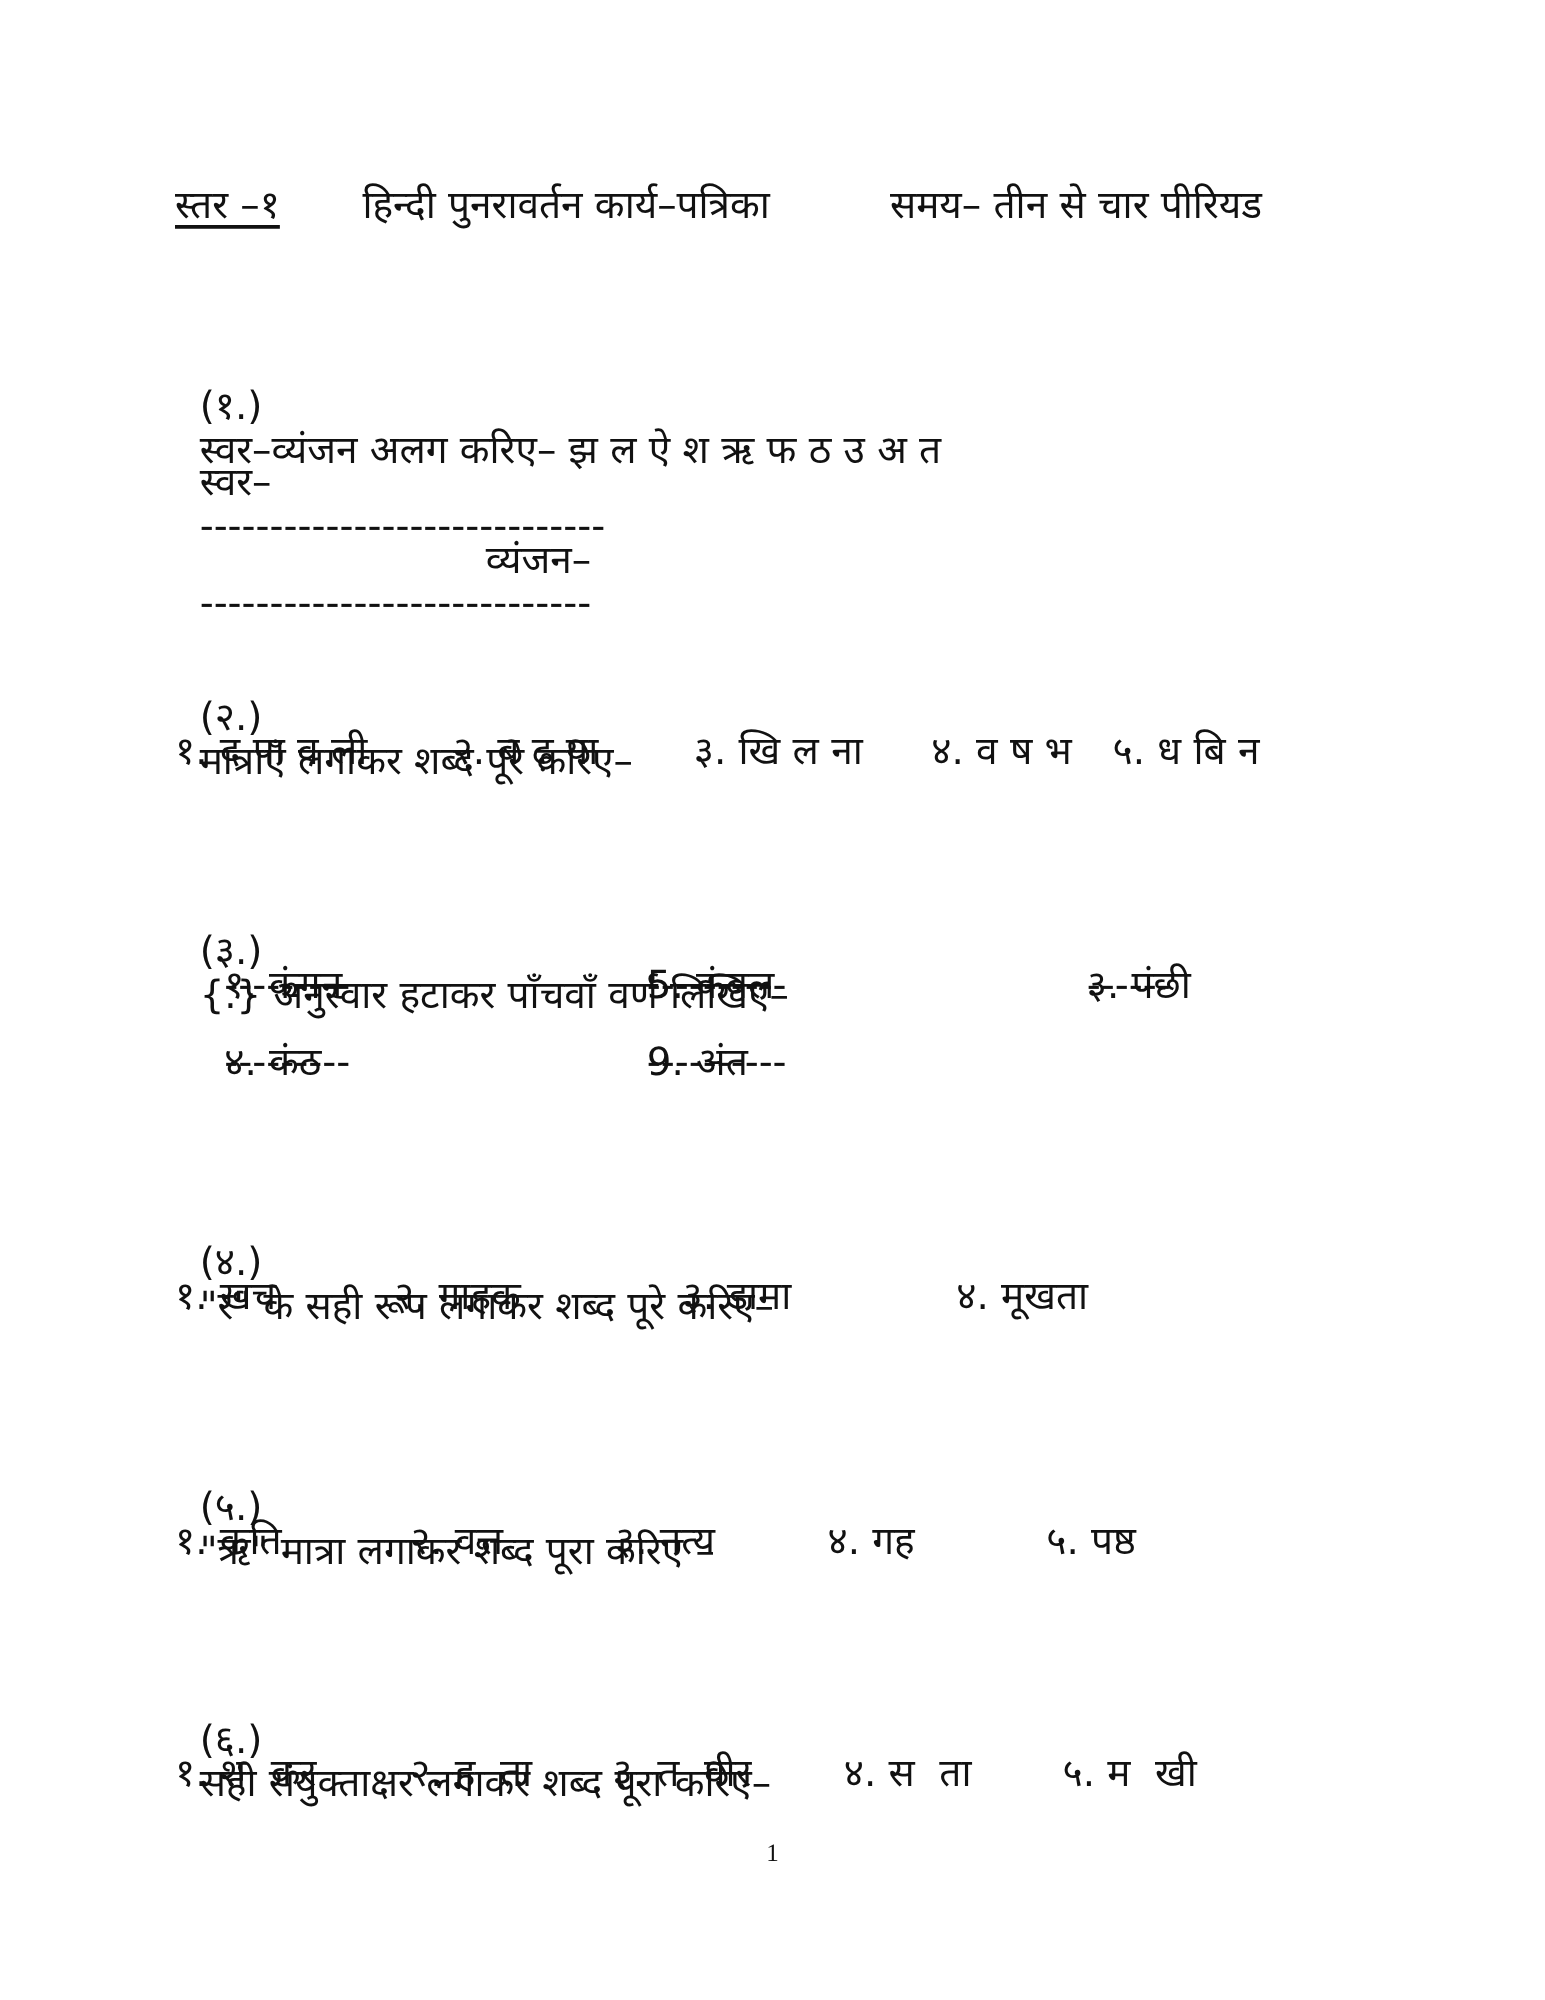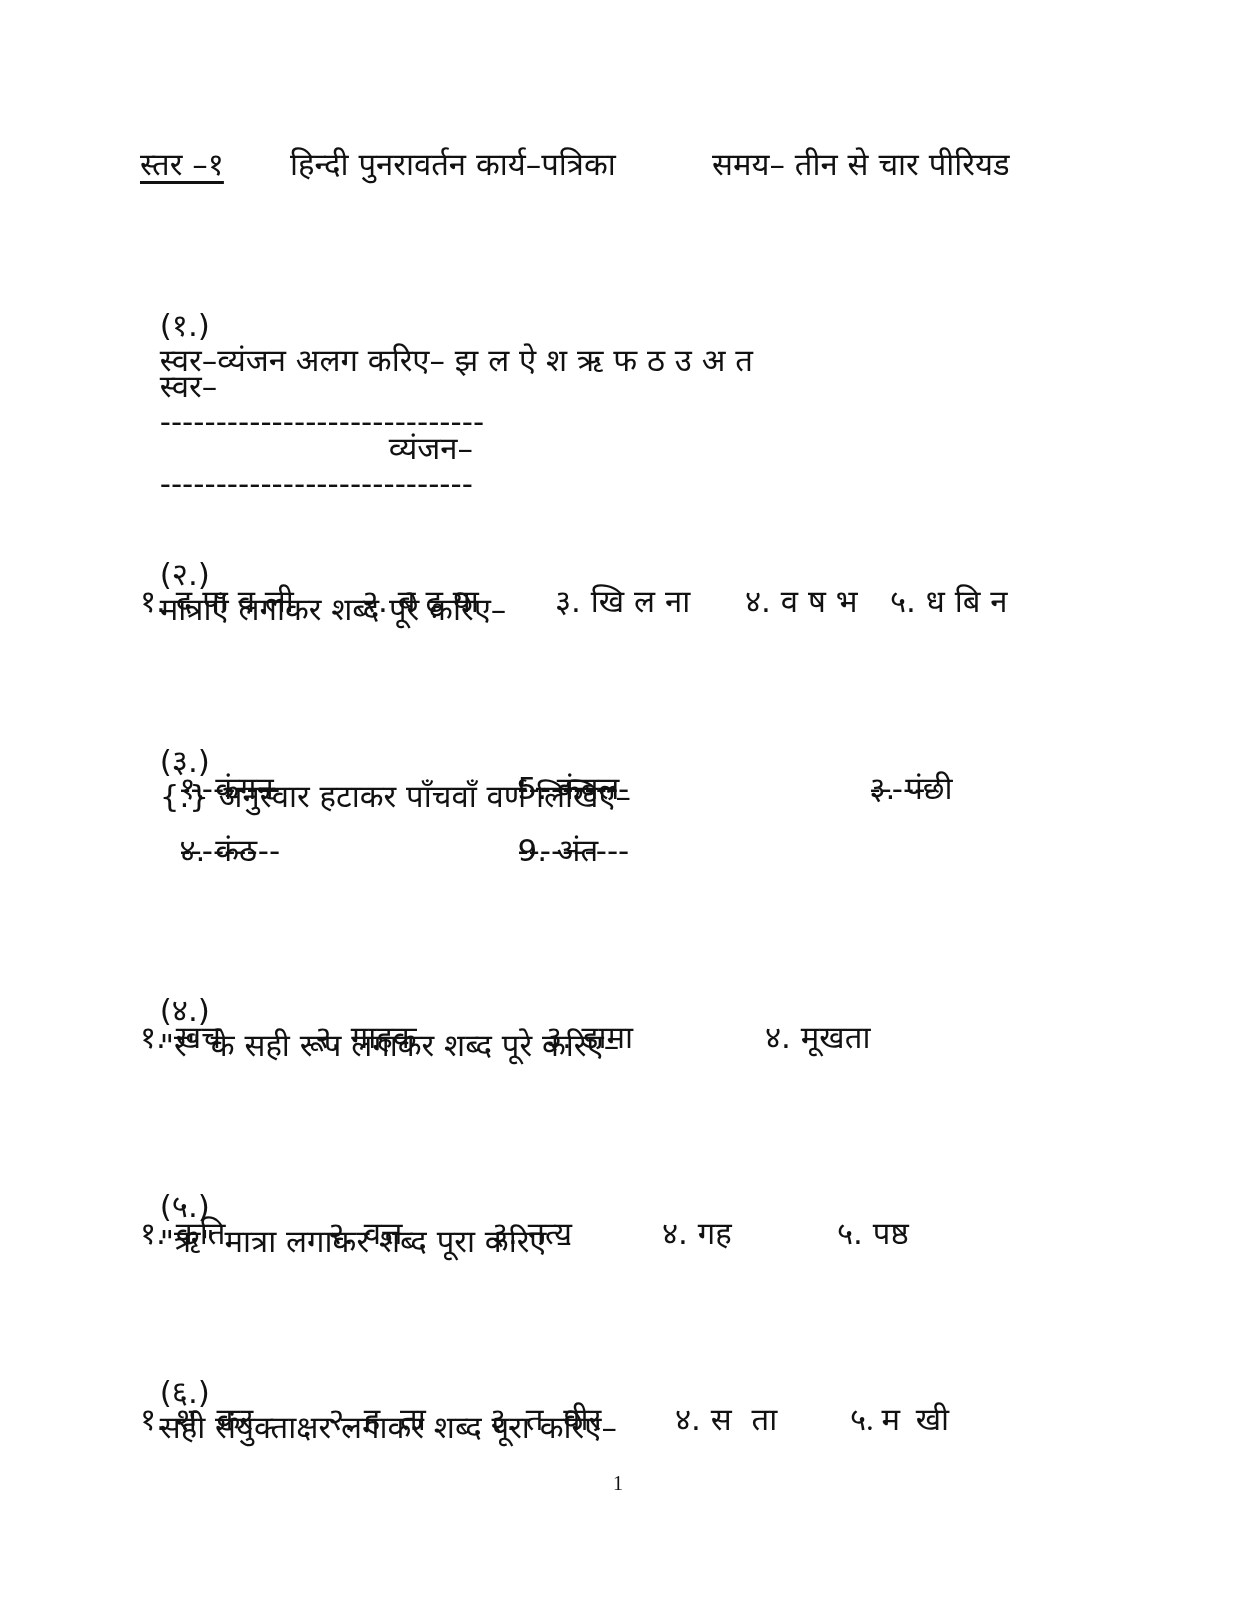--- a/index.html
+++ b/index.html
@@ -111,16 +111,16 @@
 
 <div class="line" style="top:1340px;">
   <span>(६.)</span>
   <span>सही संयुक्ताक्षर लगाकर शब्द पूरा करिए–</span>
 </div>
 <div class="line items" style="top:1402px; width:950px; height:40px;">
   <span style="left:0;">१. श  कर</span>
   <span style="left:188px;">२. ह  ता</span>
   <span style="left:350px;">३. त  वीर</span>
   <span style="left:535px;">४. स  ता</span>
-  <span style="left:710px;font-family:Liberation Serif, serif;">५. म  खी</span>
+  <span style="left:710px;">५. म  खी</span>
 </div>
 
 <div class="page-number">1</div>
 
 </body></html>

